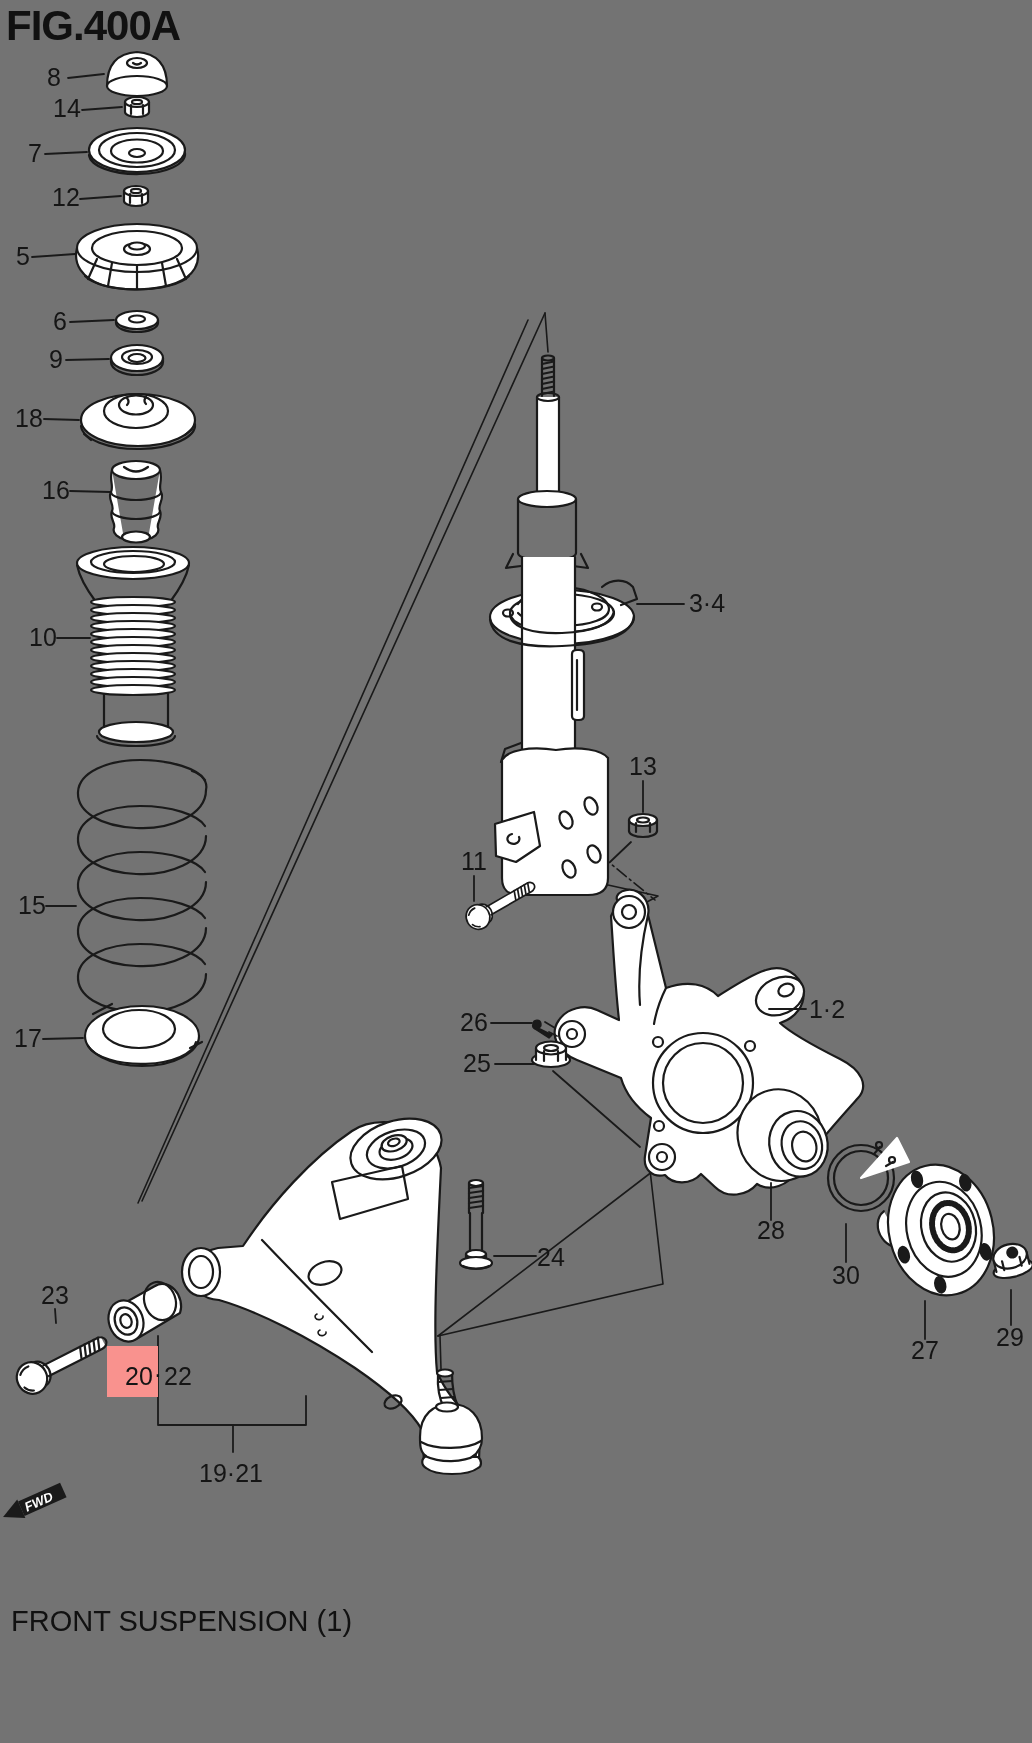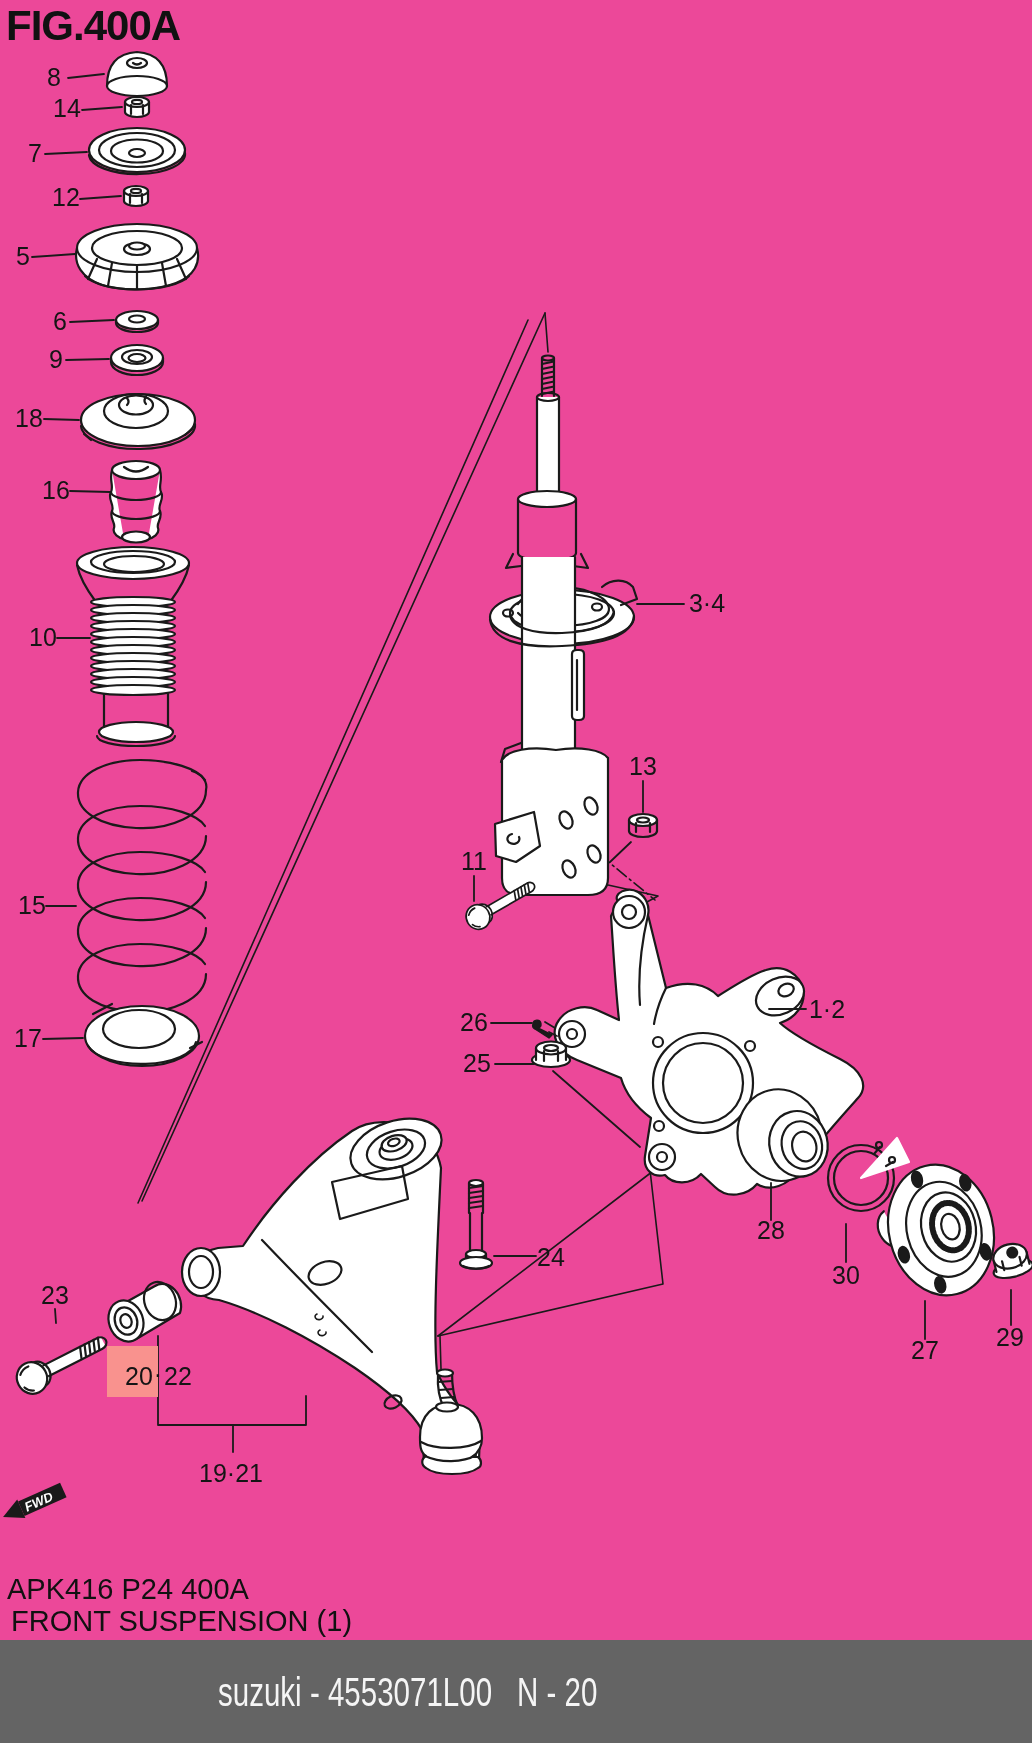--- a/index.html
+++ b/index.html
@@ -1,16 +1,16 @@
 <!DOCTYPE html>
 <html style="--bar-color: #646464; --bar-text: #f5f5f5;"><head>
 <meta charset="utf-8">
 <style>
   html,body{margin:0;padding:0;background:#fff;}
-  .page{position:relative;width:1032px;height:1743px;background:#ec4899;overflow:hidden;
+  .page{position:relative;width:1032px;height:1743px;background:#737373;overflow:hidden;
         font-family:"Liberation Sans",sans-serif;color:#111;}
   .fig-title{position:absolute;left:6px;top:2px;font-size:42px;font-weight:bold;letter-spacing:-1px;}
   .caption-1{position:absolute;left:7px;top:1573px;font-size:29px;}
   .caption-2{position:absolute;left:11px;top:1605px;font-size:29px;}
   .footer-bar{position:absolute;left:0;top:1640px;width:1032px;height:103px;background:var(--bar-color,#646464);}
   .footer-text{position:absolute;top:50%;transform:translateY(-50%) scaleX(.72);transform-origin:left center;
                font-size:41px;color:var(--bar-text,#f5f5f5);white-space:nowrap;}
   .ft-brand{left:218px;}
   .ft-page{left:517px;}
   svg{position:absolute;left:0;top:0;}
@@ -390,21 +390,16 @@
       <text class="callout" x="1010" y="1346">29</text>
       <text class="callout" x="551" y="1266">24</text>
       <text class="callout" x="55" y="1304">23</text>
       <text class="callout" fill="#b23a35" x="139" y="1385">20</text>
       <text class="callout" x="158" y="1383">·</text>
       <text class="callout" x="178" y="1385">22</text>
       <text class="callout" x="231" y="1482">19·21</text>
     </g>
   </svg>
 
-  <div class="caption-1">APK416 P24 400A</div>
   <div class="caption-2">FRONT SUSPENSION (1)</div>
 
-  <div class="footer-bar">
-    <span class="footer-text ft-brand">suzuki - 4553071L00</span>
-    <span class="footer-text ft-page">N - 20</span>
-  </div>
 
 </div>
 
 </body></html>

